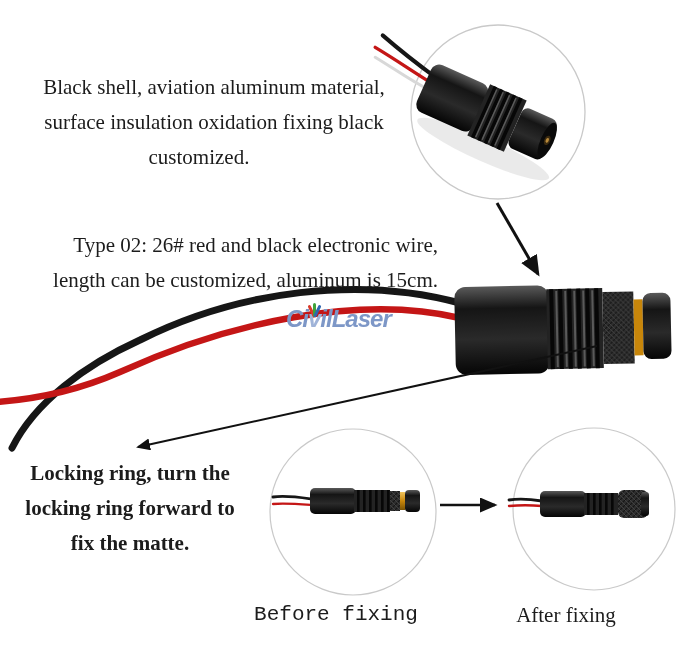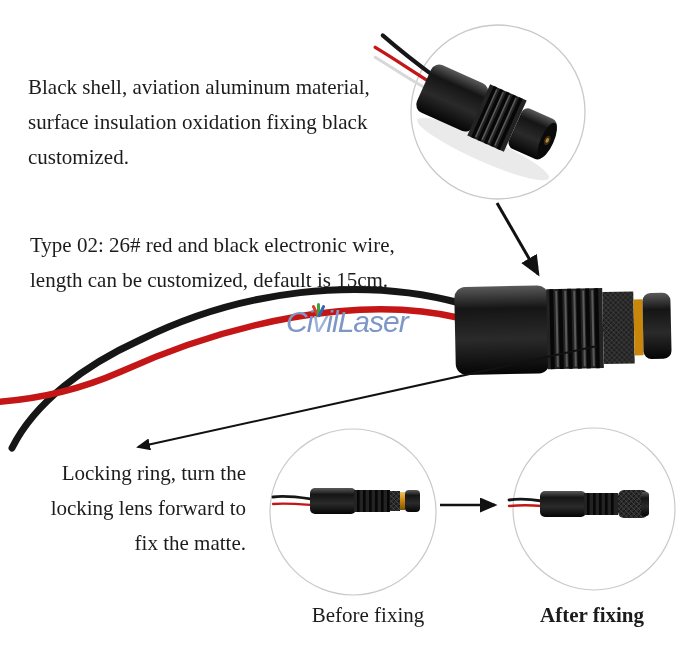--- a/index.html
+++ b/index.html
@@ -2,31 +2,31 @@
 <html><head>
 <meta charset="utf-8">
 <style>
   html,body{margin:0;padding:0;background:#fff;}
   .canvas{
     position:relative;width:700px;height:658px;background:#ffffff;
     overflow:hidden;font-family:"Liberation Serif", serif;color:#1c1c1c;
   }
   .gfx{position:absolute;left:0;top:0;}
   .txt{position:absolute;font-size:21px;line-height:35px;color:#1c1c1c;}
-  .txt-shell{left:28px;top:70px;width:372px;text-align:left;}
+  .txt-shell{left:28px;top:70px;width:372px;text-align:center;}
   .txt-shell .ln-last{padding-right:30px;}
-  .txt-wire{left:30px;top:228px;width:408px;text-align:left;}
-  .txt-locking{left:14px;top:456px;width:232px;text-align:right;}
+  .txt-wire{left:30px;top:228px;width:408px;text-align:right;}
+  .txt-locking{left:14px;top:456px;width:232px;text-align:center;font-weight:bold;}
   .caption{position:absolute;top:603px;width:164px;text-align:center;font-size:21px;}
-  .caption-before{left:286px;}
-  .caption-after{left:510px;font-weight:bold;}
+  .caption-before{left:254px;font-family:Liberation Mono, monospace;}
+  .caption-after{left:484px;}
   .logo{
     position:absolute;left:286px;top:305px;height:38px;
-    font-family:"Liberation Sans", sans-serif;font-style:italic;font-weight:normal;
-    font-size:30px;letter-spacing:-1px;color:#7d97c7;white-space:nowrap;
+    font-family:"Liberation Sans", sans-serif;font-style:italic;font-weight:bold;
+    font-size:24px;letter-spacing:-1px;color:#7d97c7;white-space:nowrap;
   }
   .logo .lv{position:relative;display:inline-block;color:#9fb3d8;}
   .vmarks{position:absolute;left:-2px;top:-2px;width:18px;height:14px;pointer-events:none;}
   .vmarks i{position:absolute;bottom:0;left:7px;width:3px;height:13px;border-radius:2px;}
   .vmarks .m1{background:#d93a2b;transform:rotate(-26deg);transform-origin:bottom center;}
   .vmarks .m2{background:#3fa23b;height:14px;}
   .vmarks .m3{background:#2f67b1;transform:rotate(26deg);transform-origin:bottom center;}
 </style>
 </head>
 <body>
@@ -150,33 +150,33 @@
   </svg>
 
   <div class="txt txt-shell">
     <div>Black shell, aviation aluminum material,</div>
     <div>surface insulation oxidation fixing black</div>
     <div class="ln-last">customized.</div>
   </div>
 
   <div class="txt txt-wire">
     <div>Type 02: 26# red and black electronic wire,</div>
-    <div>length can be customized, default is 15cm.</div>
+    <div>length can be customized, aluminum is 15cm.</div>
   </div>
 
   <div class="logo">
     <span>Ci</span><span class="lv"><span>v</span><span class="vmarks">
           <i class="m1"></i>
           <i class="m2"></i>
           <i class="m3"></i>
         </span></span><span>ilLaser</span>
   </div>
 
   <div class="txt txt-locking">
     <div>Locking ring, turn the</div>
-    <div>locking lens forward to</div>
+    <div>locking ring forward to</div>
     <div>fix the matte.</div>
   </div>
 
   <div class="caption caption-before">Before fixing</div>
   <div class="caption caption-after">After fixing</div>
 
 </div>
 
 </body></html>

